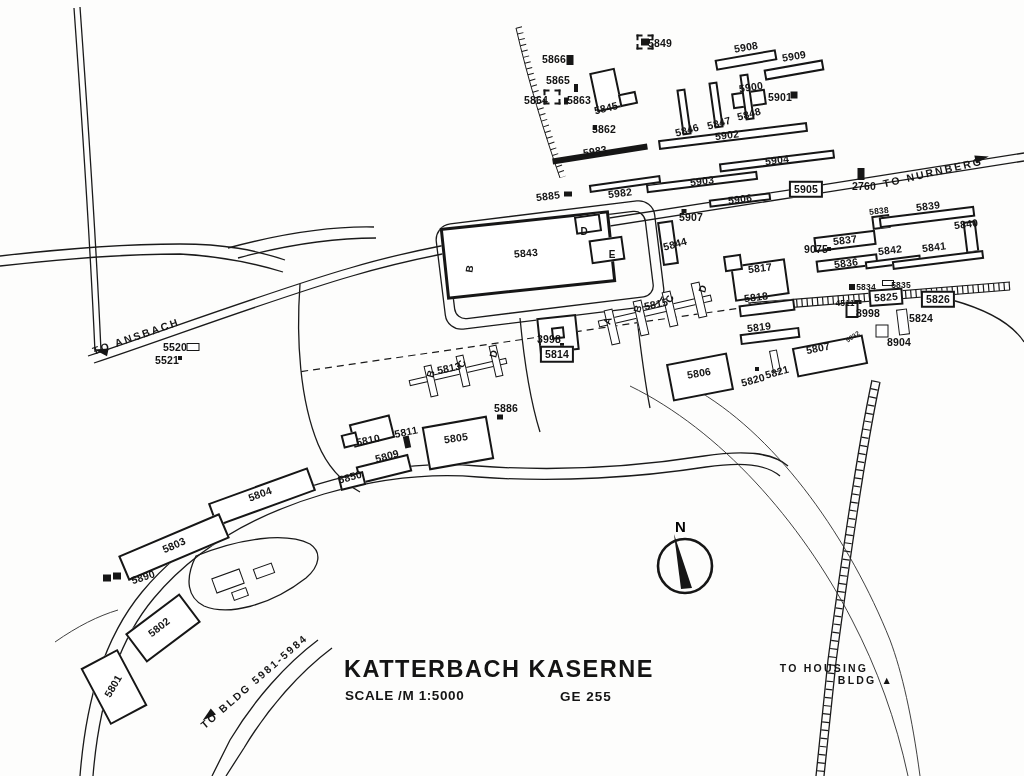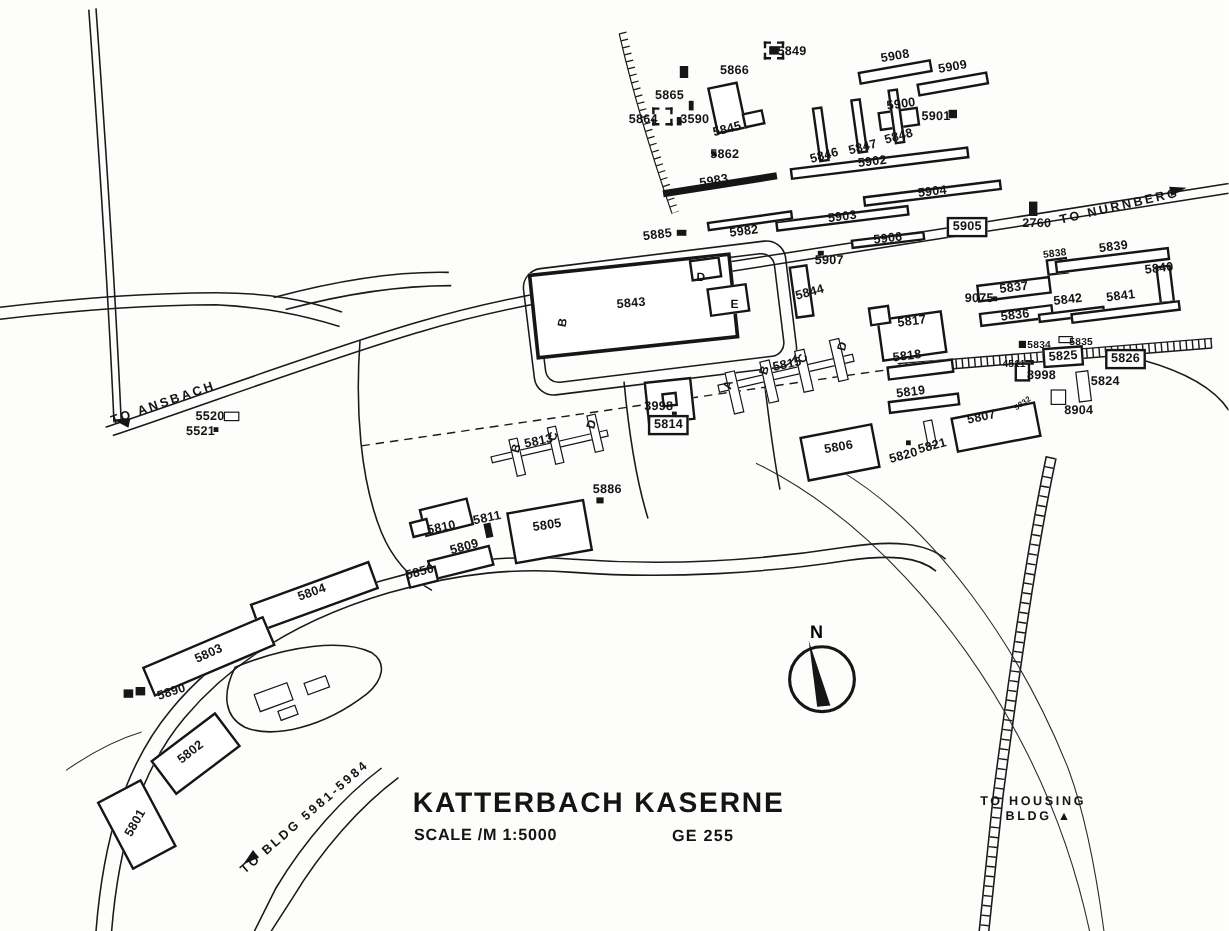--- a/index.html
+++ b/index.html
@@ -171,24 +171,24 @@
       <div class="bld solid" style="width: 8px; height: 7px; left: 117px; top: 576px; --r: 0deg;"></div>
       <div class="bld o3" style="width: 68px; height: 36px; left: 163px; top: 628px; --r: -37deg;"></div>
       <div class="bld o3" style="width: 42px; height: 64px; left: 114px; top: 687px; --r: -28deg;"></div>
       <div class="bld o2" style="width: 30px; height: 16px; left: 228px; top: 581px; --r: -20deg;"></div>
       <div class="bld o2" style="width: 20px; height: 11px; left: 264px; top: 571px; --r: -20deg;"></div>
       <div class="bld o2" style="width: 16px; height: 9px; left: 240px; top: 594px; --r: -20deg;"></div>
     </div>
 
   <div id="labels">
       <span class="lbl" style="left: 660px; top: 43px; --r: 0deg;">5849</span>
-      <span class="lbl" style="left: 612px; top: 59px; --r: 0deg;">5866</span>
+      <span class="lbl" style="left: 554px; top: 59px; --r: 0deg;">5866</span>
       <span class="lbl" style="left: 558px; top: 80px; --r: 0deg;">5865</span>
       <span class="lbl" style="left: 536px; top: 100px; --r: 0deg;">5864</span>
-      <span class="lbl" style="left: 579px; top: 100px; --r: 0deg;">3590</span>
+      <span class="lbl" style="left: 579px; top: 100px; --r: 0deg;">5863</span>
       <span class="lbl" style="left: 606px; top: 108px; --r: -14deg;">5845</span>
       <span class="lbl" style="left: 604px; top: 129px; --r: 0deg;">5862</span>
       <span class="lbl" style="left: 595px; top: 151px; --r: -10deg;">5983</span>
       <span class="lbl" style="left: 746px; top: 47px; --r: -10deg;">5908</span>
       <span class="lbl" style="left: 794px; top: 56px; --r: -10deg;">5909</span>
       <span class="lbl" style="left: 751px; top: 87px; --r: -8deg;">5900</span>
       <span class="lbl" style="left: 780px; top: 97px; --r: 0deg;">5901</span>
       <span class="lbl" style="left: 687px; top: 130px; --r: -15deg;">5846</span>
       <span class="lbl" style="left: 719px; top: 123px; --r: -15deg;">5847</span>
       <span class="lbl" style="left: 749px; top: 114px; --r: -15deg;">5848</span>
@@ -256,21 +256,21 @@
       <span class="ltr" style="left: 703px; top: 289px; --r: -75deg;">D</span>
       <span class="ltr" style="left: 431px; top: 374px; --r: -75deg;">B</span>
       <span class="ltr" style="left: 462px; top: 364px; --r: -75deg;">C</span>
       <span class="ltr" style="left: 494px; top: 354px; --r: -75deg;">D</span>
     </div>
 
   <div id="roadlabels">
       <span class="rlbl" style="left: 933px; top: 172px; --r: -13deg;">TO NURNBERG</span>
       <span class="rlbl" style="left: 136px; top: 336px; --r: -19deg;">TO ANSBACH</span>
       <span class="rlbl" style="left: 254px; top: 681px; --r: -41deg;">TO BLDG 5981-5984</span>
-      <span class="rlbl" style="left: 861px; top: 668px; --r: 0deg;">TO HOUSING</span>
+      <span class="rlbl" style="left: 824px; top: 668px; --r: 0deg;">TO HOUSING</span>
       <span class="rlbl" style="left: 866px; top: 680px; --r: 0deg;">BLDG ▲</span>
     </div>
 
   <div id="arrows">
       <span class="arr" style="left: 982px; top: 158px; --r: -12deg;"></span>
       <span class="arr" style="left: 101px; top: 351px; --r: 192deg;"></span>
       <span class="arr" style="left: 208px; top: 716px; --r: 140deg;"></span>
     </div>
 
   <svg id="compass" width="80" height="100" viewBox="0 0 80 100">

